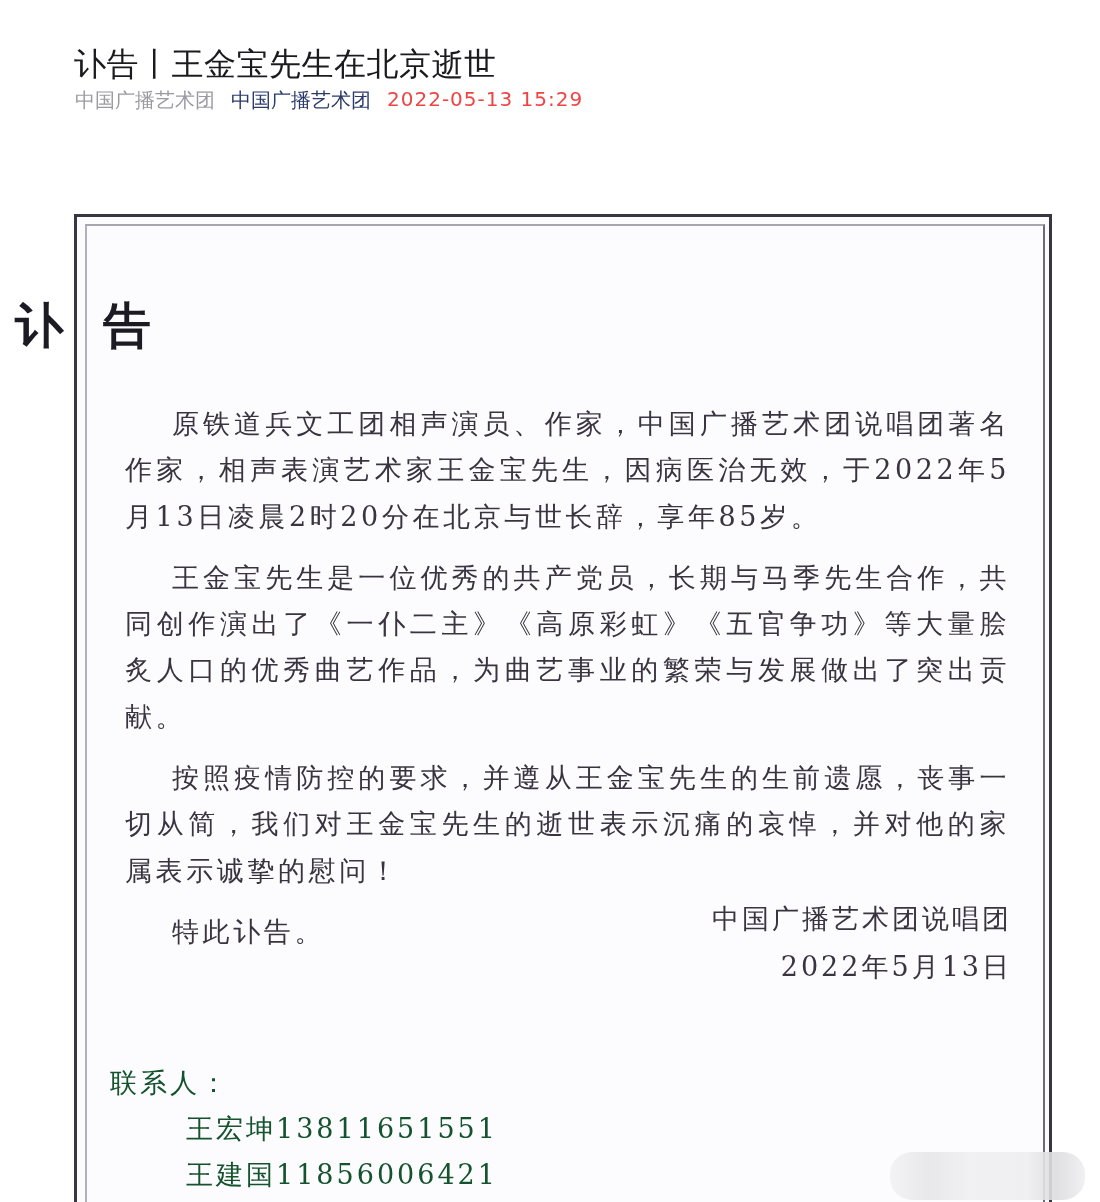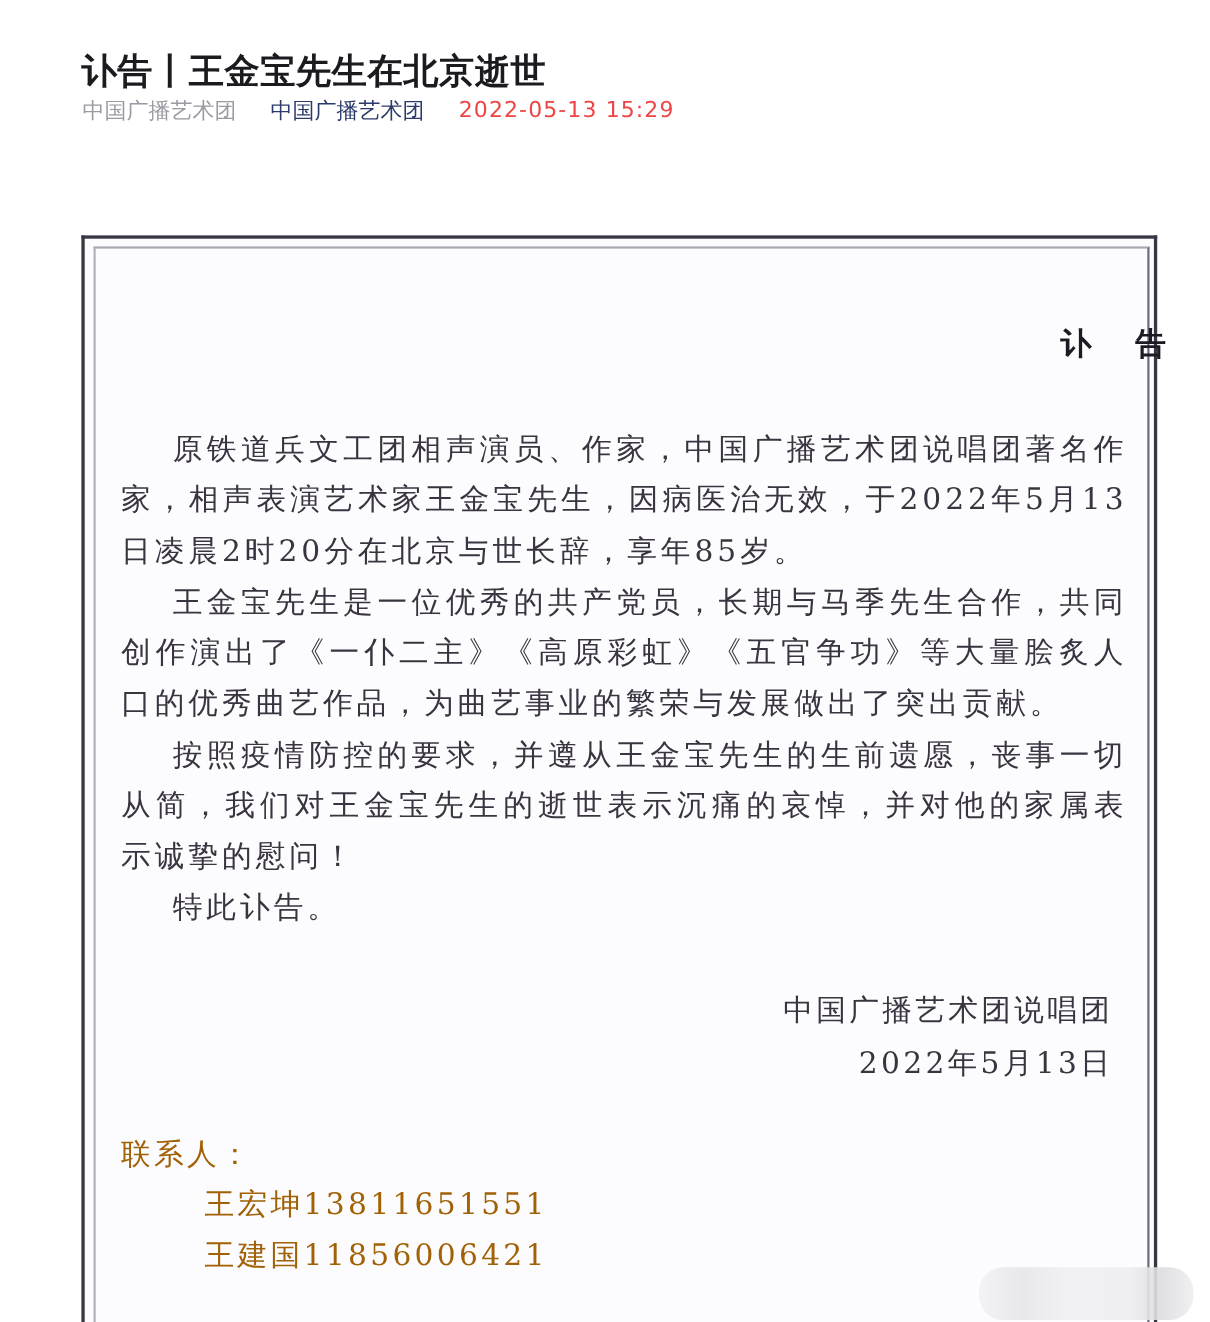--- a/index.html
+++ b/index.html
@@ -12,33 +12,33 @@
       height: 1202px;
       position: relative;
       overflow: hidden;
       font-family: "DejaVu Sans", "Liberation Sans", sans-serif;
     }
     .article-title {
       position: absolute;
       left: 74px;
       top: 22px;
       font-size: 32px;
-      font-weight: bold;
+      font-weight: normal;
       color: #1a1a1f;
       letter-spacing: 0.5px;
       white-space: nowrap;
     }
     .meta {
       position: absolute;
       left: 75px;
       top: 87px;
       font-size: 20px;
       white-space: nowrap;
       display: flex;
-      gap: 31px;
+      gap: 16px;
       justify-content: flex-end;
     }
     .meta .source { color: #9a9aa2; }
     .meta .author { color: #2b3a6b; }
     .meta .date { color: #ef4444; letter-spacing: 1px; }
 
     .doc-outer {
       position: absolute;
       left: 74px;
       top: 214px;
@@ -59,63 +59,63 @@
       border-top: 2px solid #a8a6b0;
       border-left: 2px solid #b2b0ba;
       border-right: 2px solid #6e6880;
       box-sizing: border-box;
     }
     .doc-heading {
       position: absolute;
       left: 0;
       width: 1100px;
       top: 294px;
-      text-align: right;
-      font-size: 28px;
+      text-align: left;
+      font-size: 48px;
       font-weight: bold;
       color: #1c1a22;
       letter-spacing: 40px;
-      padding-left: 32px;
+      padding-left: 15px;
       box-sizing: border-box;
     }
     .doc-body {
       position: absolute;
       left: 110px;
       top: 386px;
       width: 915px;
       font-family: "DejaVu Serif", "Liberation Serif", serif;
       font-size: 27px;
       line-height: 46.3px;
       color: #3a3440;
       letter-spacing: 3.6px;
       text-align: justify;
     }
     .doc-body p {
-      margin: 0;
+      margin: 15px;
       text-indent: 47px;
     }
     .signature {
       position: absolute;
       right: 88px;
       top: 895px;
       text-align: right;
       font-family: "DejaVu Serif", "Liberation Serif", serif;
       font-size: 27px;
       line-height: 48px;
       color: #3a3440;
       letter-spacing: 3px;
     }
     .contacts {
       position: absolute;
       left: 110px;
-      top: 1027px;
+      top: 1060px;
       font-family: "DejaVu Serif", "Liberation Serif", serif;
       font-size: 27px;
       line-height: 46px;
-      color: #a16207;
+      color: #14532d;
       letter-spacing: 3px;
     }
     .contacts .contact-row {
       padding-left: 76px;
       white-space: nowrap;
     }
     .watermark {
       position: absolute;
       left: 890px;
       top: 1152px;

